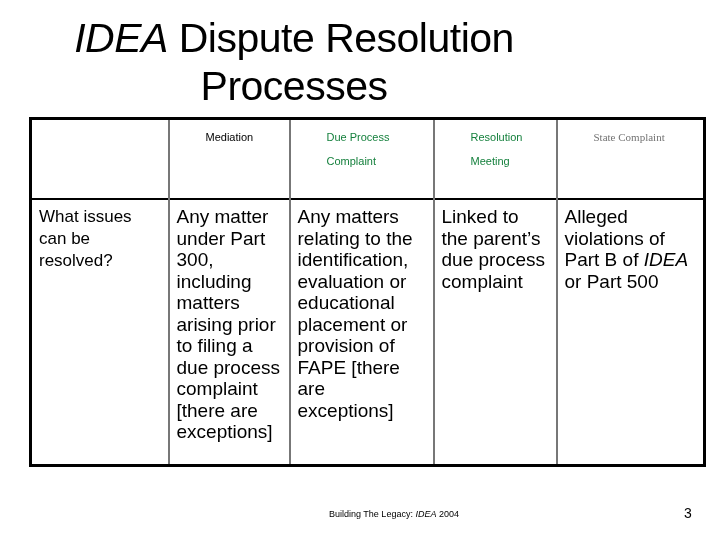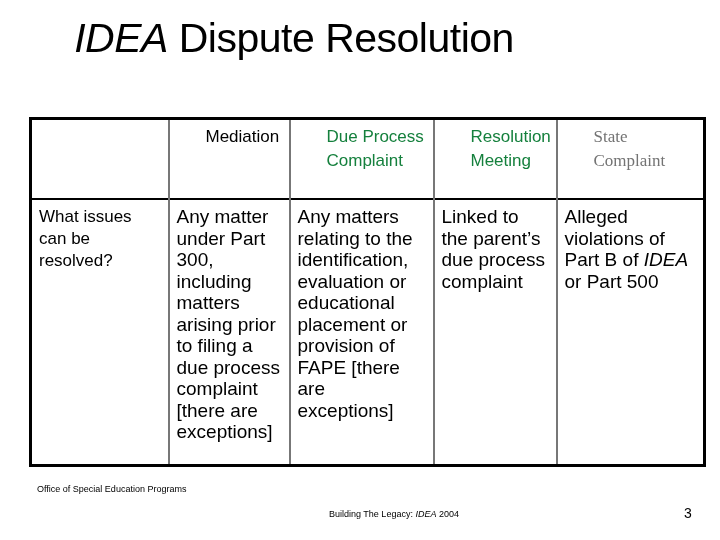--- a/index.html
+++ b/index.html
@@ -13,21 +13,21 @@
   }
   .title .em { font-style: italic; }
   table.grid {
     position: absolute; left: 29px; top: 117px; width: 674px; height: 350px;
     border-collapse: collapse; border: 3px solid #000; table-layout: fixed;
   }
   table.grid td {
     border-left: 2px solid #777; border-top: 2px solid #000;
     vertical-align: top; padding: 6px 7px 0 7px; font-size: 19px; line-height: 21.5px;
   }
-  table.grid tr.head td { height: 73px; font-size: 17px; line-height: 24px; padding-top: 5px; padding-left: 36px; }
+  table.grid tr.head td { height: 73px; font-size: 11px; line-height: 24px; padding-top: 5px; padding-left: 36px; }
   table.grid td:first-child { border-left: none; }
   table.grid tr:first-child td { border-top: none; }
   .c-black { color: #000000; }
   .c-green { color: #15803d; }
   .c-purple { color: #737373; font-family: Liberation Serif, serif; }
   .rowlabel { font-size: 17px !important; line-height: 22px !important; margin-top: 28px; }
   .footer-left {
     position: absolute; left: 37px; top: 484px; font-size: 9px; line-height: 11px;
   }
   .footer-center {
@@ -36,20 +36,21 @@
   .footer-center .em { font-style: italic; }
   .page-num {
     position: absolute; left: 684px; top: 505px; font-size: 14px; line-height: 16px;
   }
 </style>
 </head>
 <body>
 
 <div class="title">
   <span class="em">IDEA</span><span> Dispute Resolution</span><br>
+  <span>Processes</span>
 </div>
 
 <table class="grid">
   <colgroup>
     <col style="width:138px">
       <col style="width:121px">
       <col style="width:144px">
       <col style="width:123px">
       <col style="width:148px">
   </colgroup>
@@ -65,18 +66,17 @@
     <td class="rowlabel">What issues can be resolved?</td>
     <td>Any matter under Part 300, including matters arising prior to filing a due process complaint [there are exceptions]</td>
     <td>Any matters relating to the identification, evaluation or educational placement or provision of FAPE [there are exceptions]</td>
     <td>Linked to the parent’s due process complaint</td>
     <td><span>Alleged violations of Part B of </span><i>IDEA</i><span> or Part 500</span></td>
   </tr>
 </tbody>
   </table>
 
 <div class="footer-left">
-  <div>Office of Special Education Programs</div>
 </div>
 
 <div class="footer-center"><span>Building The Legacy: </span><span class="em">IDEA</span><span> 2004</span></div>
 
 <div class="page-num">3</div>
 
 </body></html>

